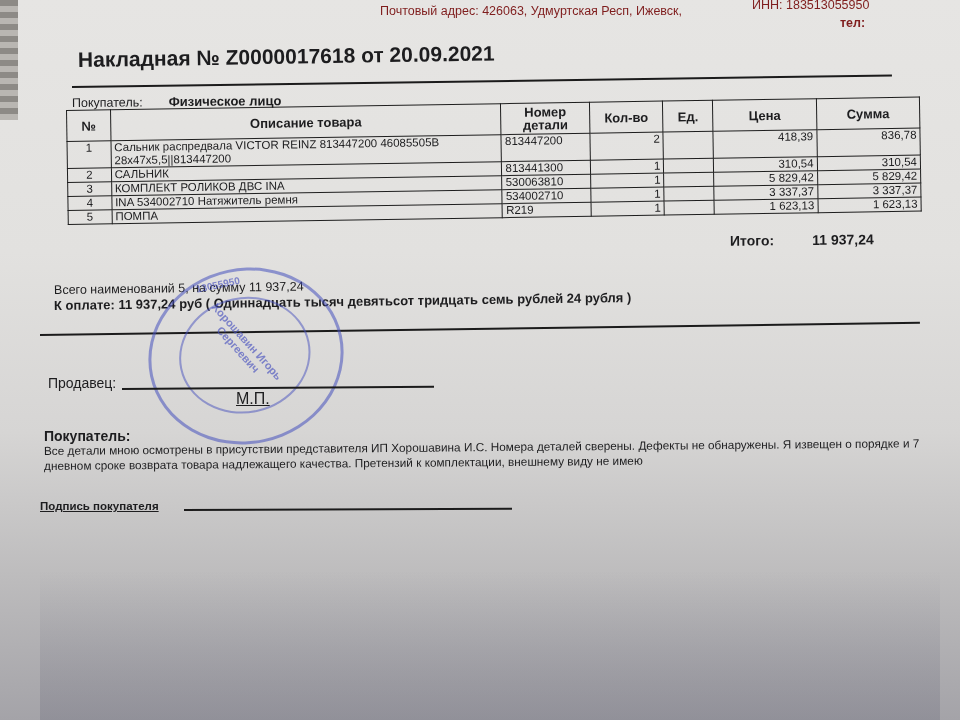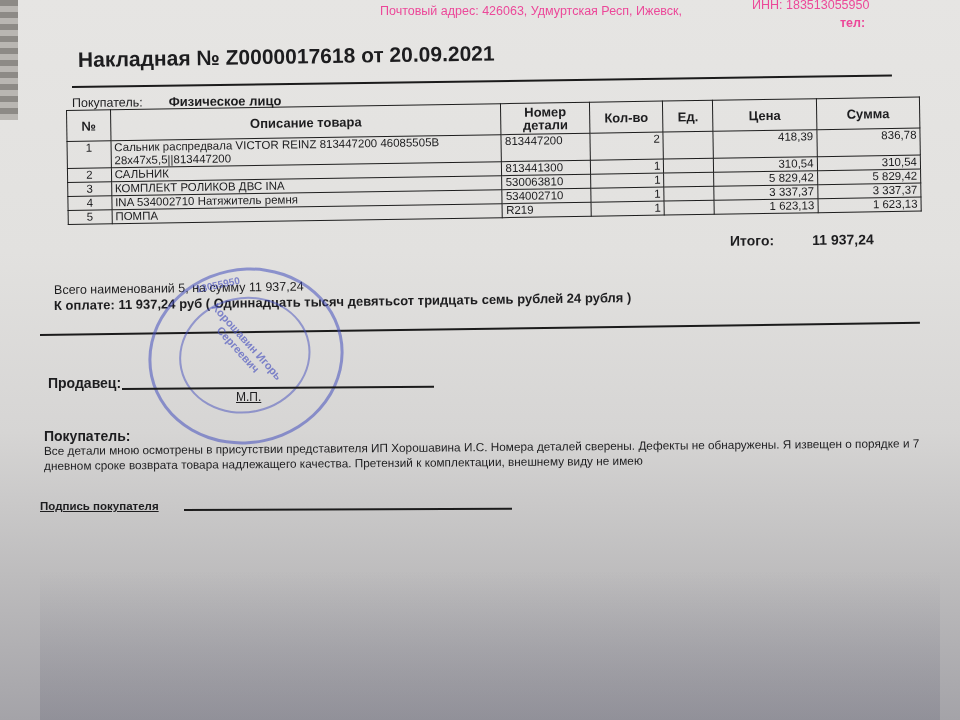--- a/index.html
+++ b/index.html
@@ -10,43 +10,43 @@
   }
   .edge-left {
     position:absolute; left:0; top:0; width:18px; height:120px;
     background: repeating-linear-gradient(180deg,#8d8a86 0 6px,#b9b6b2 6px 12px);
   }
   .paper-shadow {
     position:absolute; left:40px; top:570px; width:900px; height:150px;
     background: linear-gradient(180deg, rgba(120,120,130,0) 0%, rgba(110,110,125,0.35) 100%);
   }
   .abs { position:absolute; white-space:nowrap; }
-  .hdr-small { font-size:12.5px; color:#ec4899; }
+  .hdr-small { font-size:12.5px; color:#7f1d1d; }
   .title { left:78px; top:48px; font-size:21px; font-weight:bold; transform:rotate(-0.9deg); transform-origin:left; }
   .rule { position:absolute; height:2px; background:#1b1b1b; transform-origin:left; }
   .buyer-line { left:72px; top:95px; font-size:12.5px; transform:rotate(-0.5deg); transform-origin:left; }
   .buyer-line b { margin-left:26px; font-size:13px; }
 
   table.items {
     position:absolute; left:66px; top:110px; width:854px;
     border-collapse:collapse; font-size:11.5px;
     transform:rotate(-0.9deg); transform-origin:left top;
   }
   table.items th, table.items td { border:1.5px solid #1e1e1e; padding:0 3px; line-height:13px; }
   table.items th { font-weight:bold; font-size:13px; height:30px; text-align:center; }
   table.items td.num { text-align:center; }
   table.items td.r { text-align:right; }
   .total { left:730px; top:232px; font-size:14px; font-weight:bold; transform:rotate(-0.6deg); }
   .total span + span { margin-left:38px; }
 
   .sum-line { left:54px; top:283px; font-size:12.5px; transform:rotate(-0.8deg); transform-origin:left; }
   .pay-line { left:54px; top:298px; font-size:13px; font-weight:bold; transform:rotate(-0.8deg); transform-origin:left; }
 
-  .seller { left:48px; top:375px; font-size:14px; font-weight:bold; }
-  .mp { left:236px; top:390px; font-size:12px;text-decoration:underline; }
+  .seller { left:48px; top:375px; font-size:14px; font-weight:normal; }
+  .mp { left:236px; top:390px; font-size:16px;text-decoration:underline; }
   .buyer2 { left:44px; top:428px; font-size:14px; font-weight:bold; }
   .note { left:44px; top:444px; font-size:11.8px; line-height:15px; white-space:normal; width:880px; transform:rotate(-0.5deg); transform-origin:left; }
   .sign { left:40px; top:500px; font-size:11.5px; font-weight:bold;text-decoration:underline; }
 
   .stamp {
     position:absolute; left:148px; top:268px; width:190px; height:170px;
     border:3px solid rgba(70,80,190,0.55); border-radius:50%;
     transform:rotate(-12deg);
   }
   .stamp .inner {

